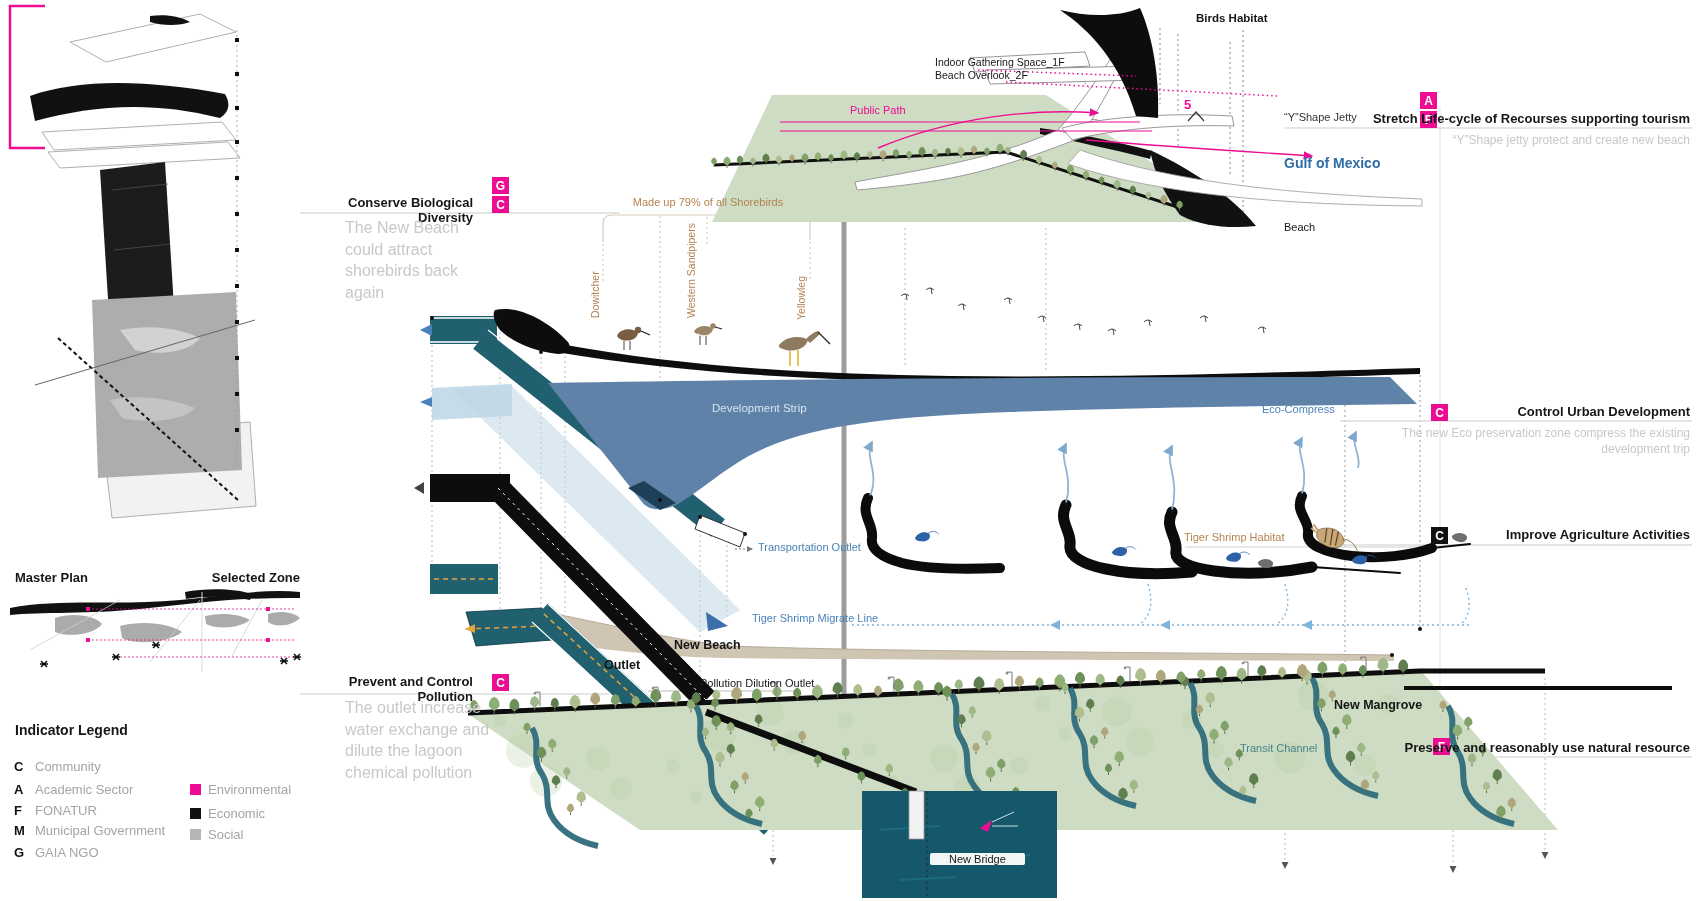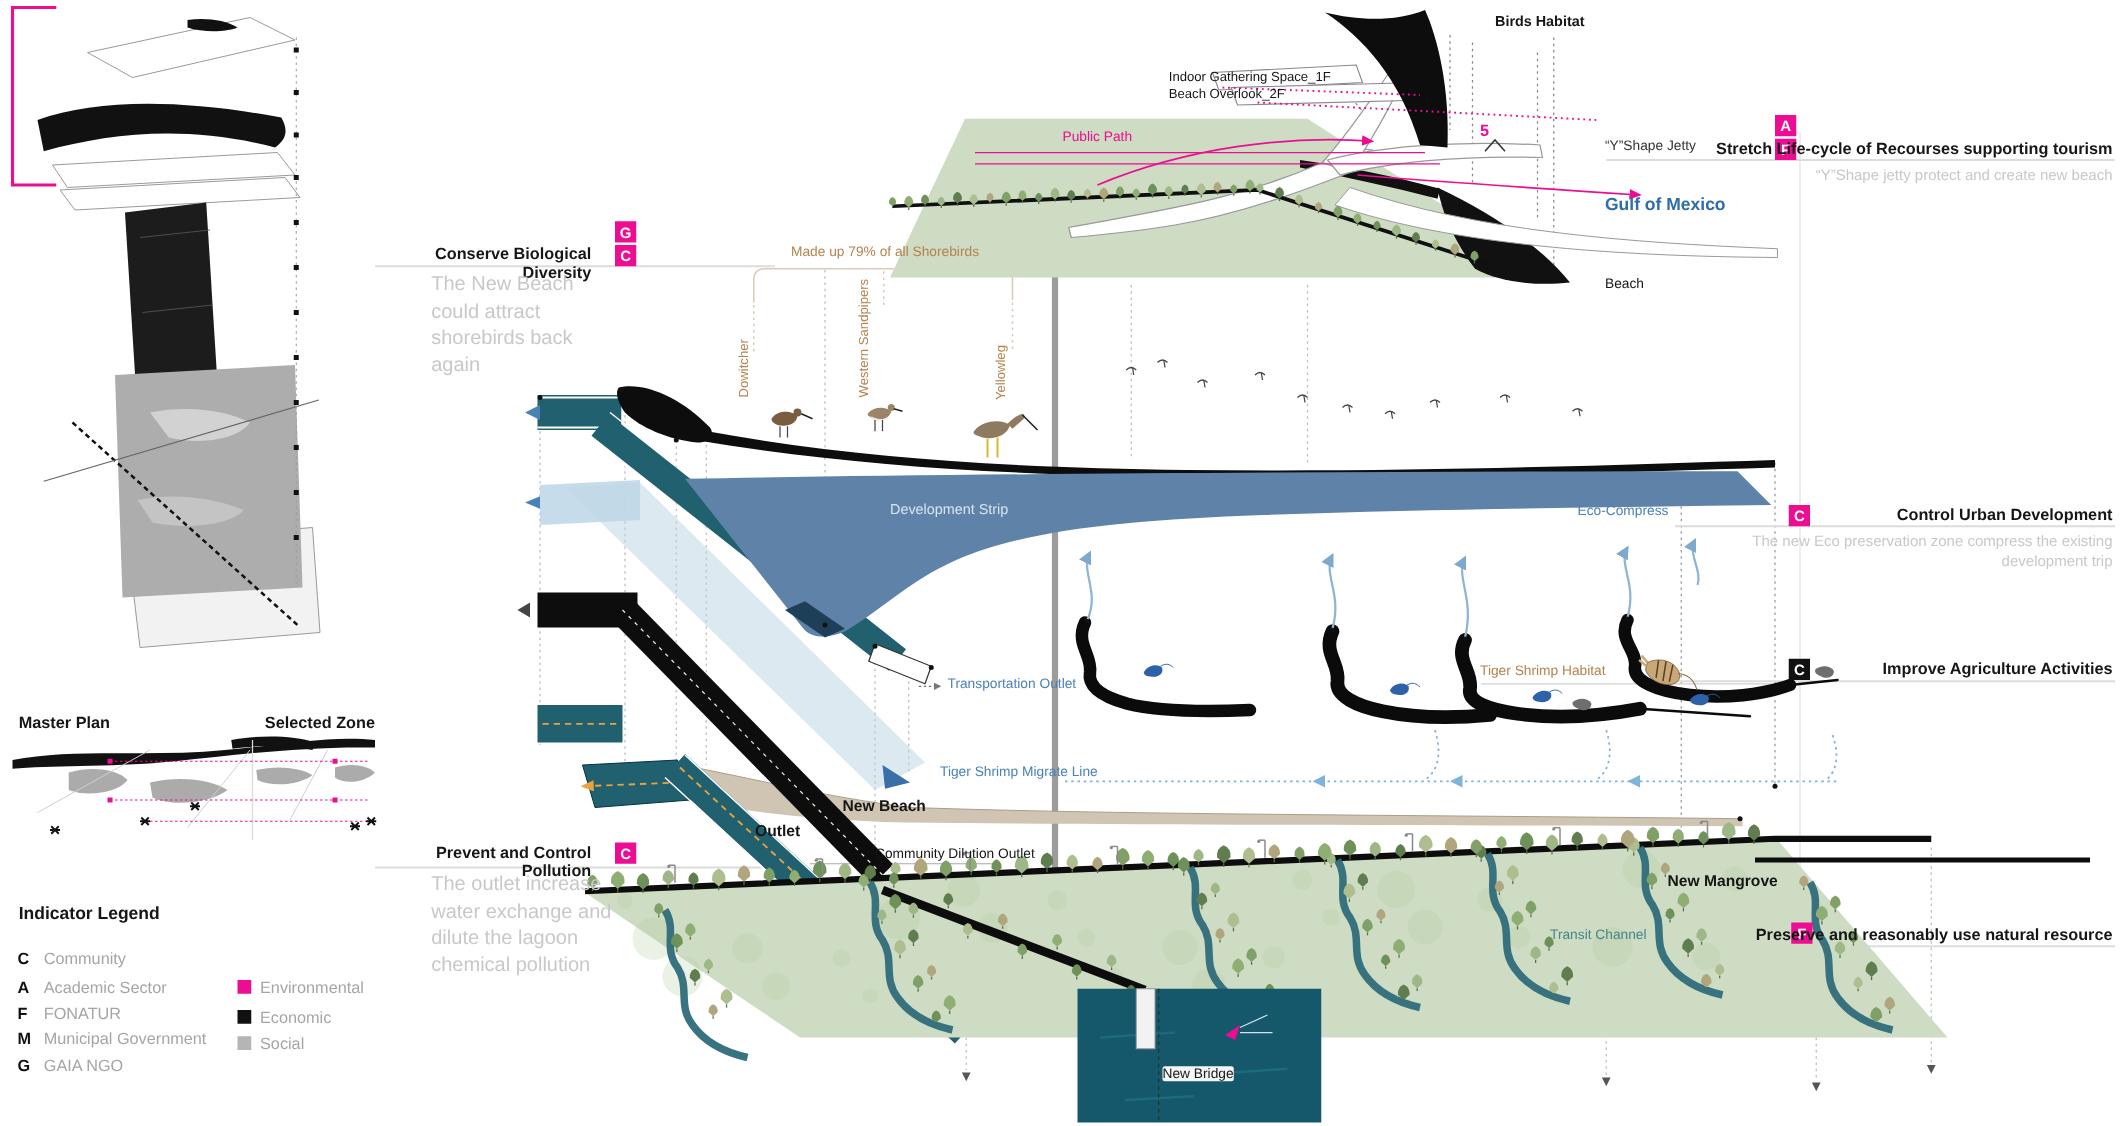--- a/index.html
+++ b/index.html
@@ -18,21 +18,21 @@
   .l-title{position:absolute;font-weight:700;font-size:13px;color:#161616;text-align:right;}
   .l-sub{position:absolute;font-size:16px;color:#C8C8C8;line-height:1.35;}
   .legend-row{position:absolute;left:14px;font-size:13px;}
   .legend-row .k{font-weight:700;color:#111;display:inline-block;width:21px;}
   .legend-row .v{color:#A5A5A5;}
   .legend-cat{position:absolute;left:190px;font-size:13px;margin-top:22px;}
   .legend-cat .sq{display:inline-block;width:11px;height:11px;margin-right:7px;vertical-align:-1px;}
   .legend-cat .v{color:#A5A5A5;}
   .vlab{position:absolute;font-size:10.5px;color:#B5834F;transform-origin:0 100%;
         transform:rotate(-90deg);white-space:nowrap;}
-  .chip{background:rgba(255,255,255,.95);padding:0 0;border-radius:2px;}
+  .chip{background:rgba(255,255,255,.95);padding:0 19px;border-radius:2px;}
 </style>
 </head>
 <body>
 
 <div class="canvas">
 
 <svg id="art" width="1700" height="901" viewBox="0 0 1700 901">
   <defs>
     <marker id="apink" markerWidth="9" markerHeight="8" refX="6" refY="3" orient="auto">
           <path d="M0,0L7,3L0,6Z" fill="#ED0D92"></path>
@@ -833,18 +833,18 @@
 <div class="vlab" style="left:697px;top:306px">Western Sandpipers</div>
 <div class="vlab" style="left:807px;top:308px">Yellowleg</div>
 
 <div class="lbl" style="left:712px;top:402px;font-size:11.5px;color:#D6E5F2">Development Strip</div>
 <div class="lbl s11" style="left:1262px;top:403px;color:#4A82B8">Eco-Compress</div>
 <div class="lbl s11" style="left:758px;top:541px;color:#4A82B8">Transportation Outlet</div>
 <div class="lbl s11" style="left:1184px;top:531px;color:#B5834F">Tiger Shrimp Habitat</div>
 <div class="lbl s11" style="left:752px;top:612px;color:#4A82B8">Tiger Shrimp Migrate Line</div>
 <div class="lbl bold" style="left:674px;top:638px;font-size:12.5px">New Beach</div>
 <div class="lbl bold" style="left:604px;top:658px;font-size:12.5px">Outlet</div>
-<div class="lbl s11" style="left:700px;top:677px">Community Dilution Outlet</div>
+<div class="lbl s11" style="left:700px;top:677px">Pollution Dilution Outlet</div>
 <div class="lbl bold" style="left:1334px;top:698px;font-size:12.5px">New Mangrove</div>
 <div class="lbl s11" style="left:1240px;top:742px;color:#47858B">Transit Channel</div>
 <div class="lbl s11 chip" style="left:930px;top:853px">New Bridge</div>
 
 </div>
 
 </body></html>

